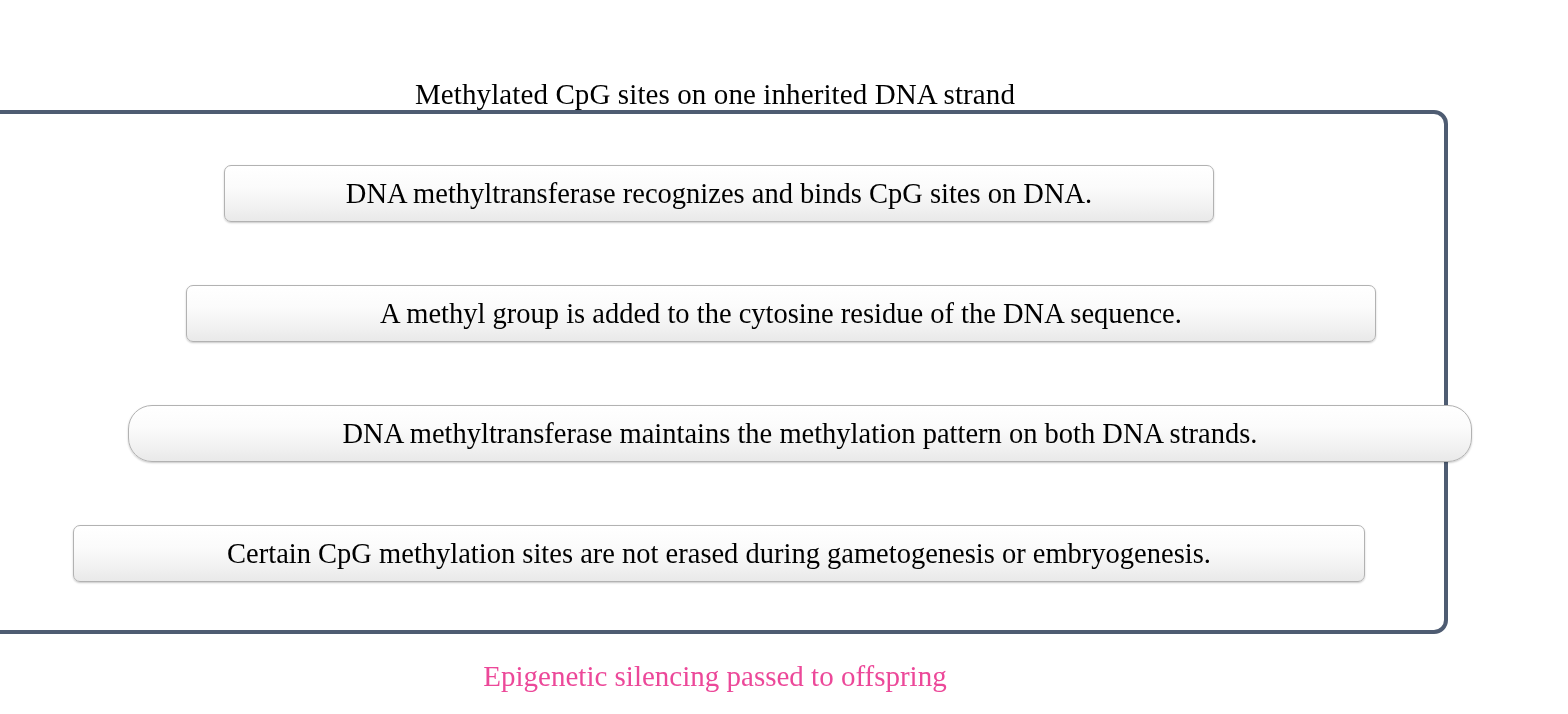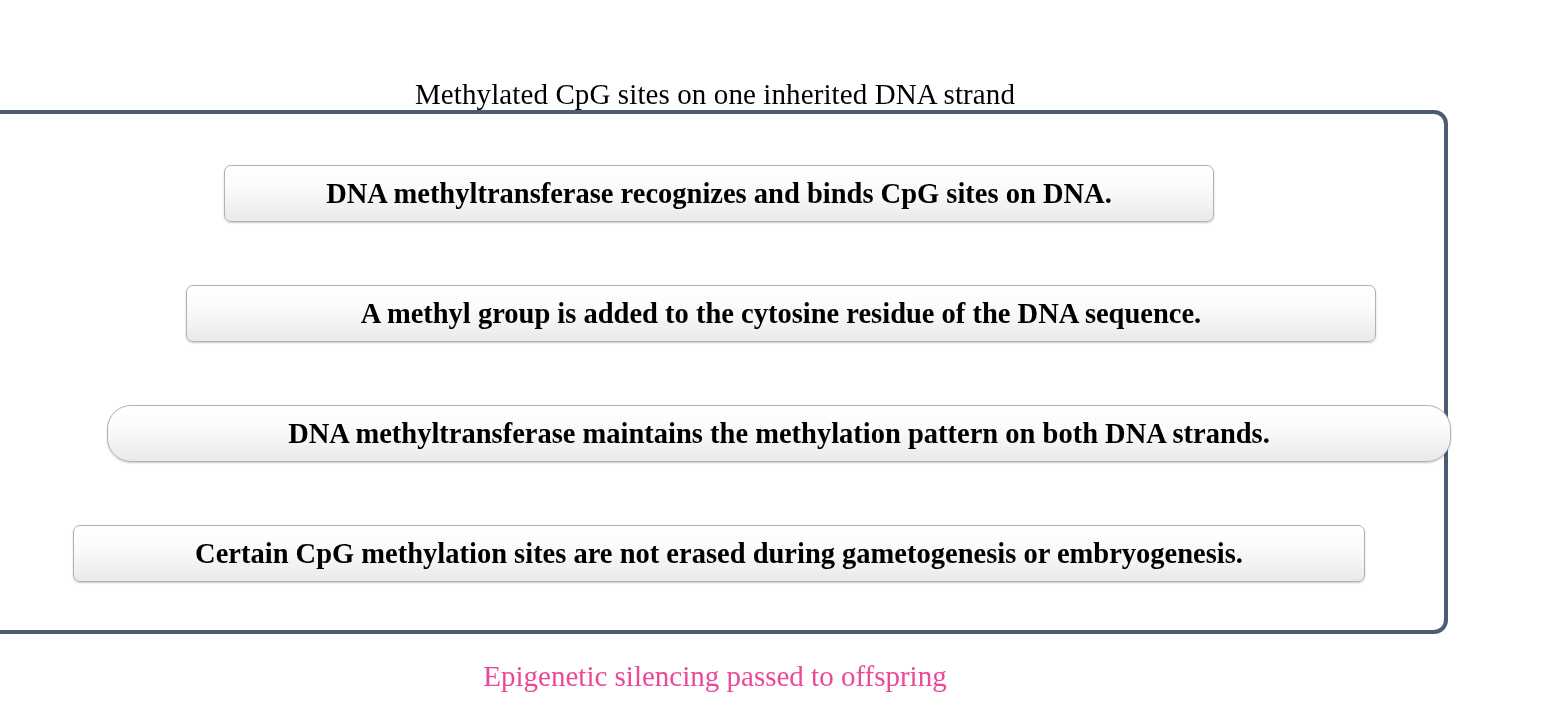--- a/index.html
+++ b/index.html
@@ -72,27 +72,26 @@
     box-shadow: 0 1px 2px rgba(0,0,0,0.22);
     display: flex;
     align-items: center;
     justify-content: center;
     font-size: 28.5px;
     line-height: 34px;
     color: #000000;
     white-space: nowrap;
     padding: 4px 18px;
     user-select: none;
-    font-weight: bold;
   }
 
   
   .step-1 { left: 246px;  top: 51px;  width: 990px;  }
   .step-2 { left: 208px;  top: 171px; width: 1190px; }
-  .step-3 { left: 129px;  top: 291px; width: 1344px; border-radius: 24px; }
+  .step-3 { left: 150px;  top: 291px; width: 1344px; border-radius: 24px; }
   .step-4 { left: 95px;   top: 411px; width: 1292px; }
 
   
   .diagram-footer {
     position: absolute;
     left: 0;
     top: 656px;
     width: 1430px;
     text-align: center;
     font-size: 29px;

